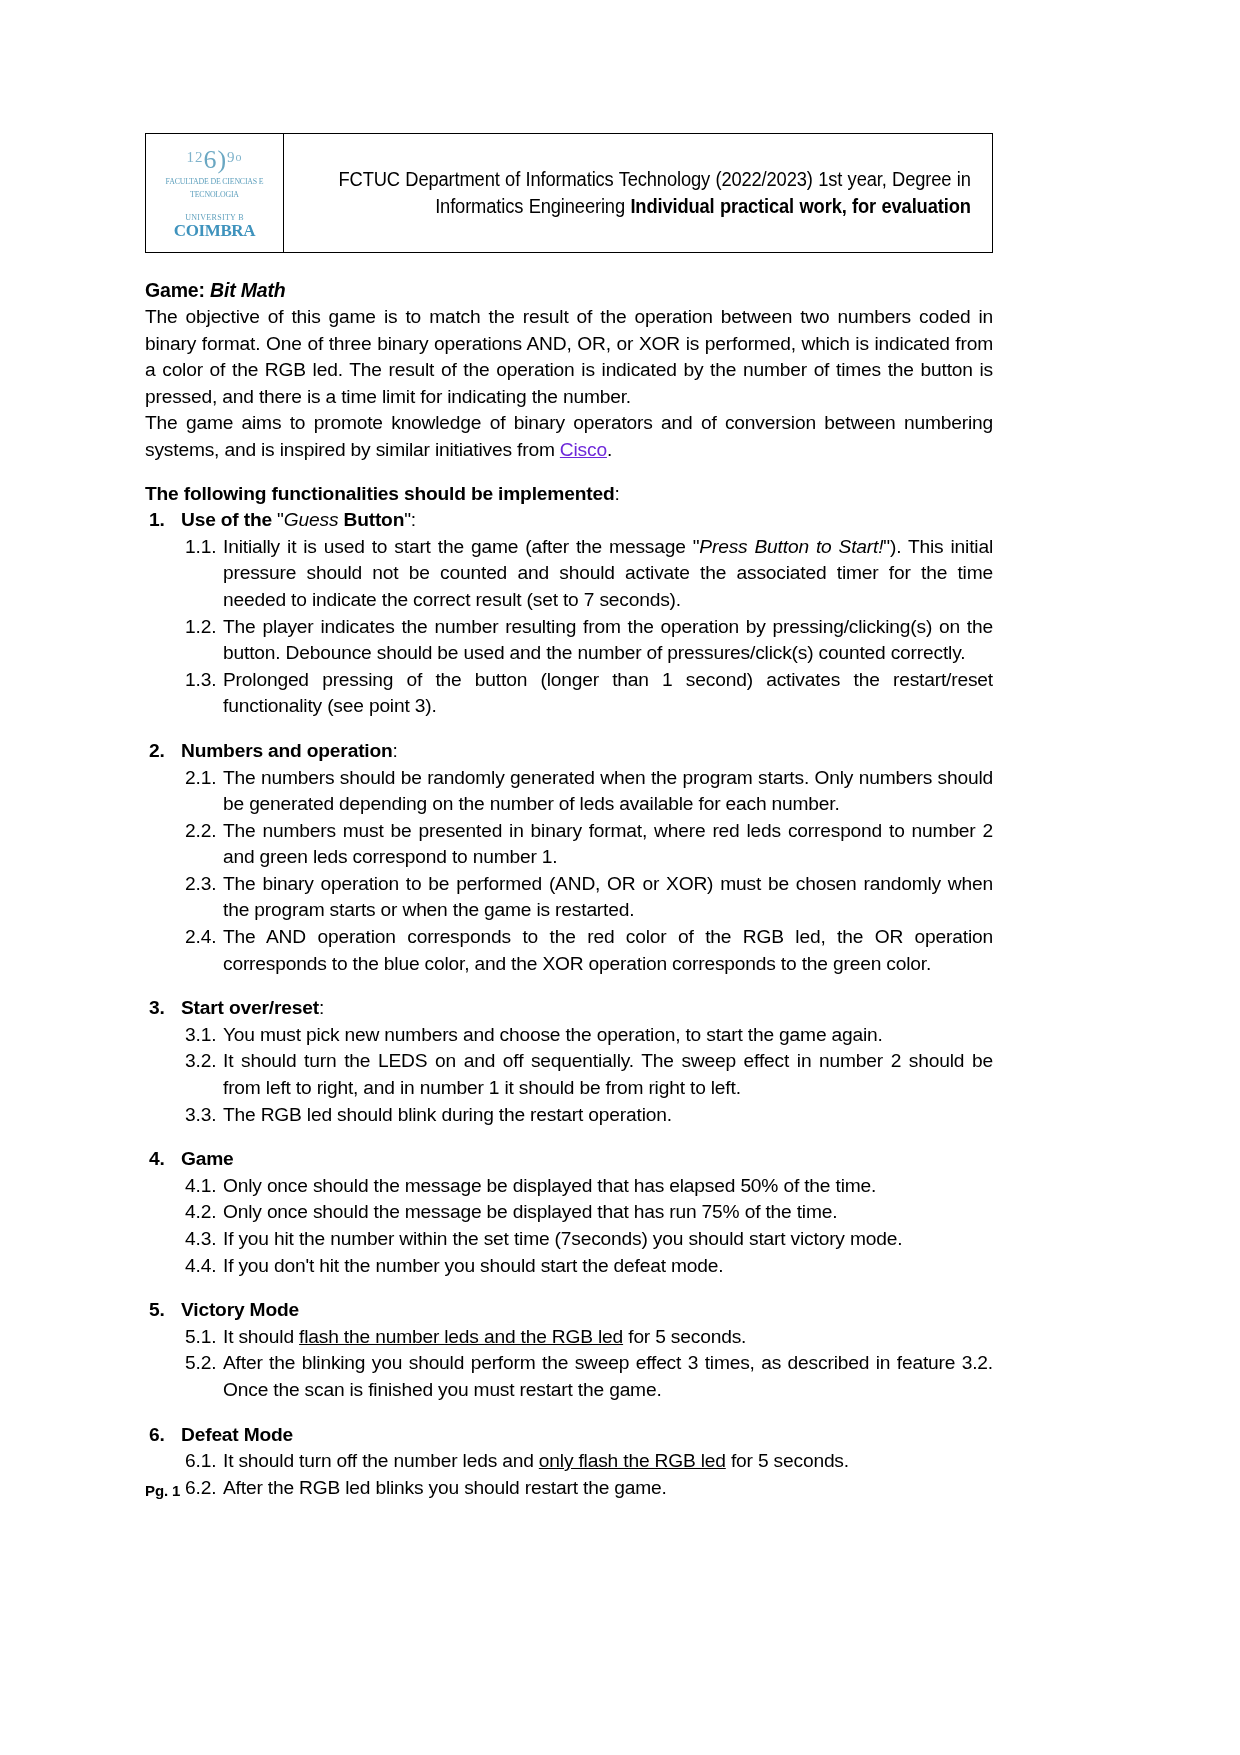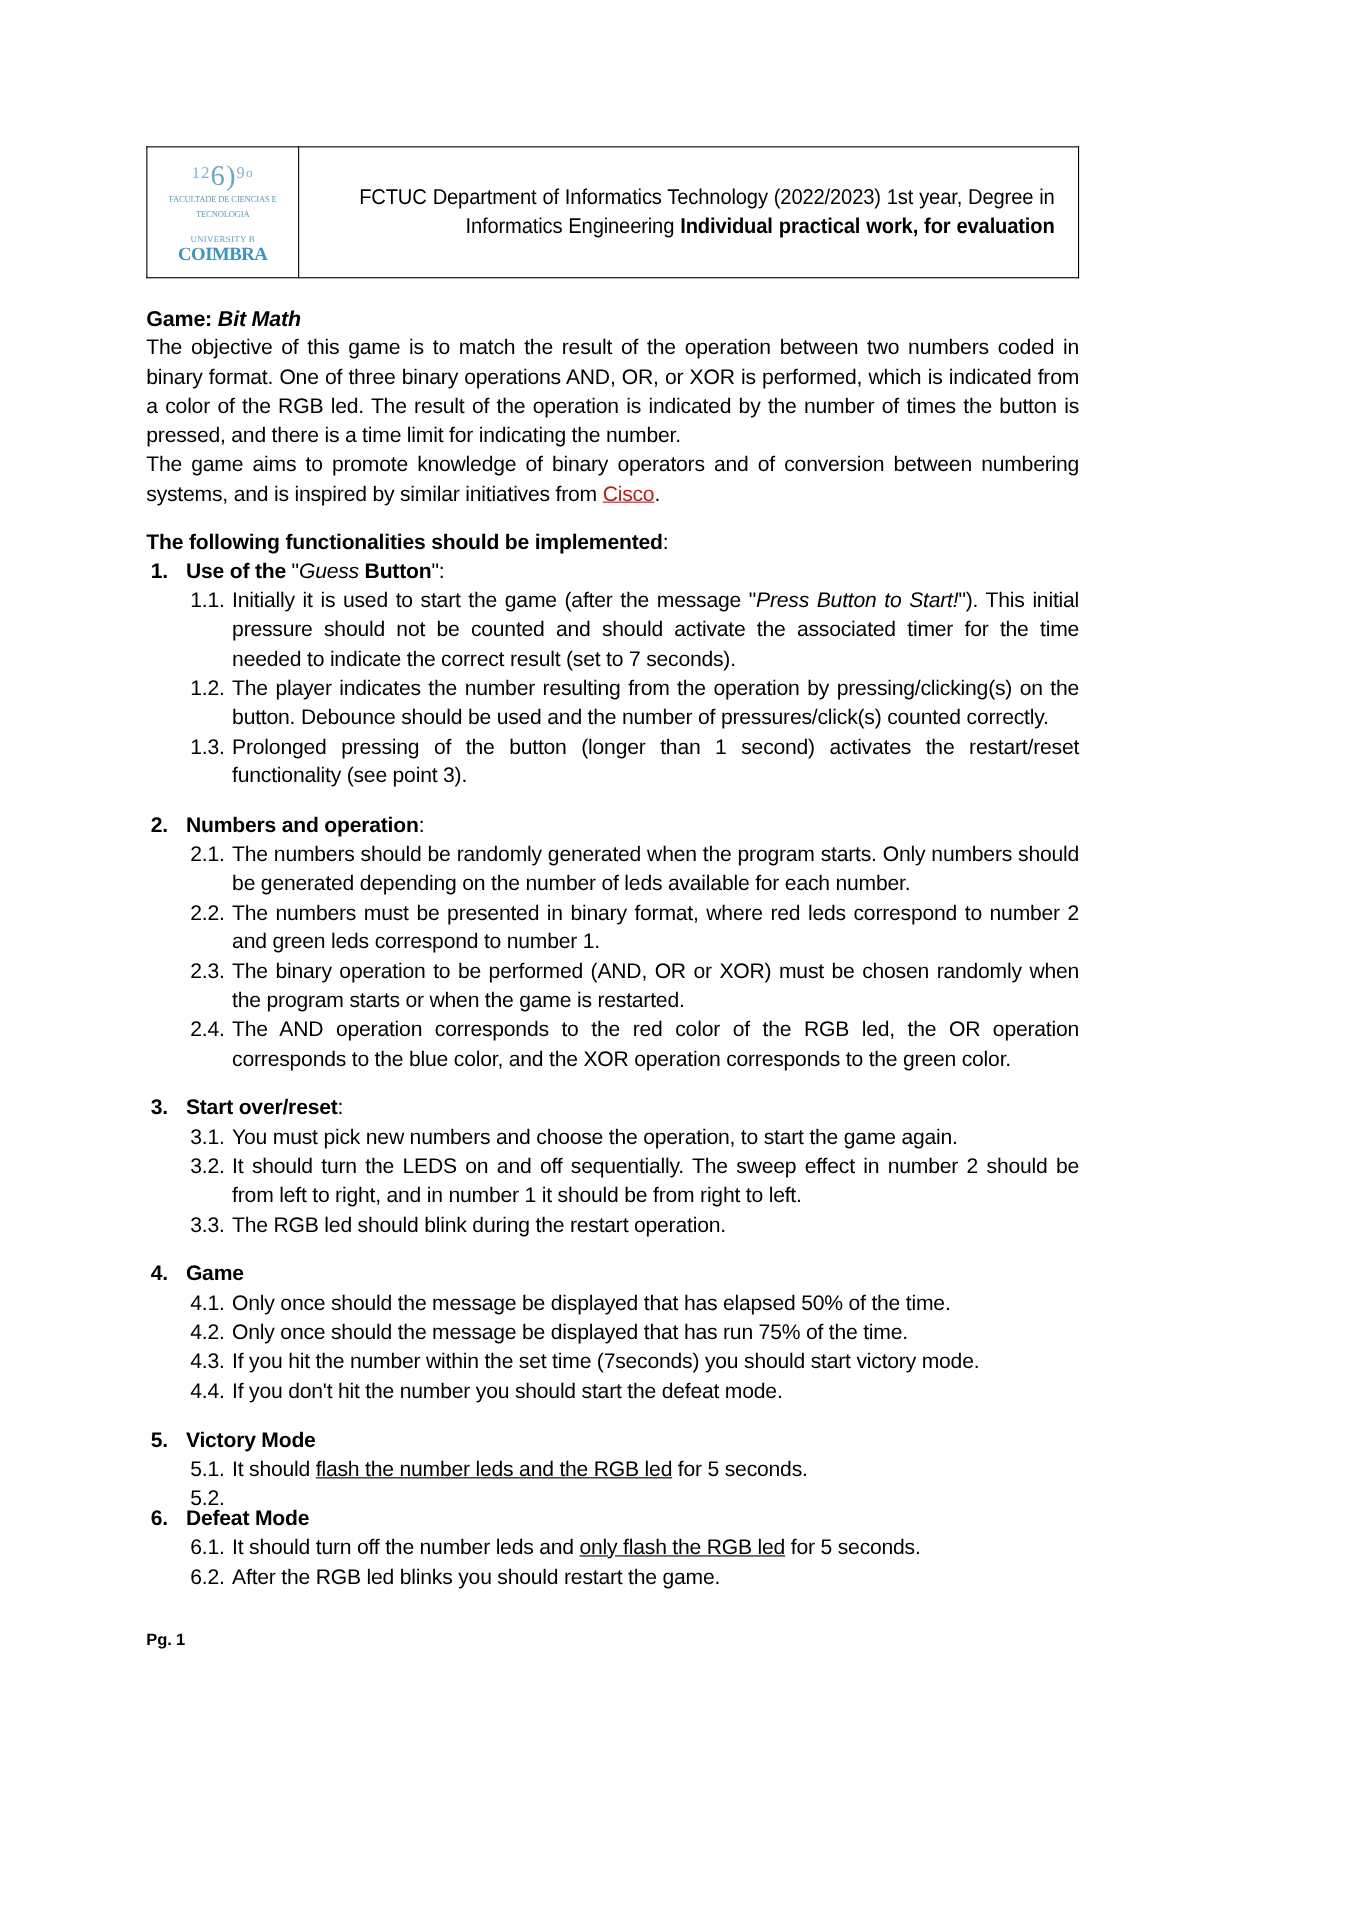--- a/index.html
+++ b/index.html
@@ -10,21 +10,21 @@
   body {
     width: 1240px;
     height: 1755px;
     font-family: "Liberation Sans", sans-serif;
     color: #000000;
     position: relative;
     overflow: hidden;
   }
   .page {
     position: absolute;
-    left: 4px; top: 0;
+    left: 16px; top: 0;
     width: 1196px;
     height: 1755px;
     padding: 0;
   }
   .content {
     position: absolute;
     left: 129px;
     top: 133px;
     width: 848px;
   }
@@ -131,21 +131,21 @@
 
   p.para {
     margin: 0;
     text-align: justify;
     text-justify: inter-word;
   }
   .para-block { margin-top: 17px; }
   .para-block2 { margin-top: 0px; }
 
   a.link {
-    color: #b91c1c;
+    color: #6d28d9;
     text-decoration: underline;
   }
 
   .sec-head {
     font-weight: bold;
     margin-top: 17px;
   }
 
   
   .lvl1 {
@@ -310,20 +310,21 @@
       <div class="lvl1 spaced">
         <span class="num">5.</span>
         <span class="txt"><span>Victory Mode</span></span>
       </div>
       <div class="lvl2 nojust">
         <span class="num">5.1.</span>
         <span> It should </span><u>flash the number leds and the RGB led</u><span> for 5 seconds.</span>
       </div>
       <div class="lvl2">
         <span class="num">5.2.</span>
+        <span>After the blinking you should perform the sweep effect 3 times, as described in feature 3.2. Once the scan is finished you must restart the game.</span>
       </div>
 
       <div class="lvl1 spaced">
         <span class="num">6.</span>
         <span class="txt"><span>Defeat Mode</span></span>
       </div>
       <div class="lvl2 nojust">
         <span class="num">6.1.</span>
         <span> It should turn off the number leds and </span><u>only flash the RGB led</u><span> for 5 seconds.</span>
       </div>

